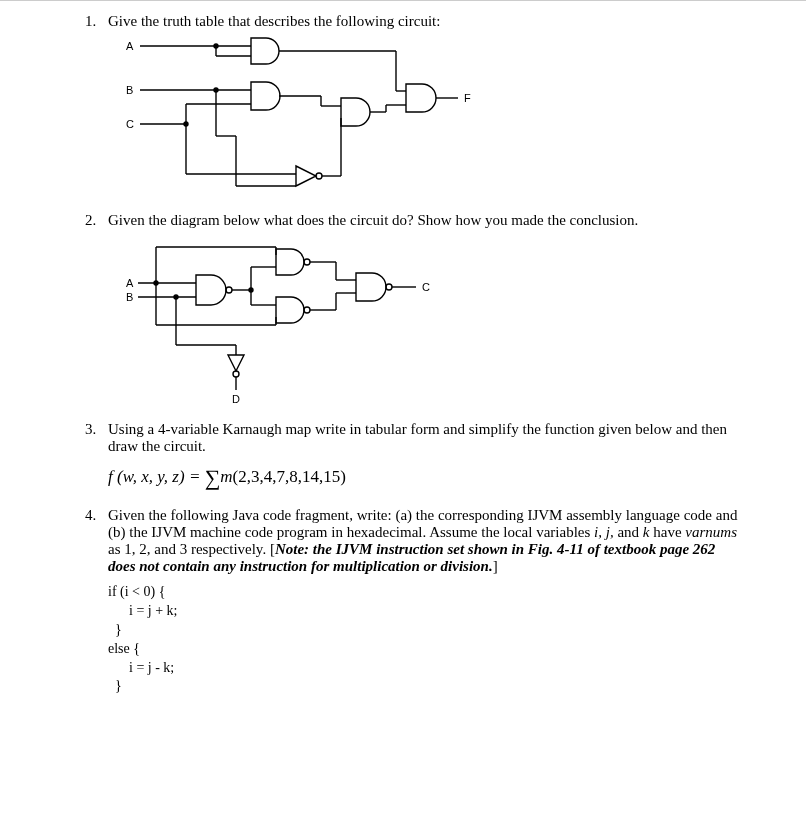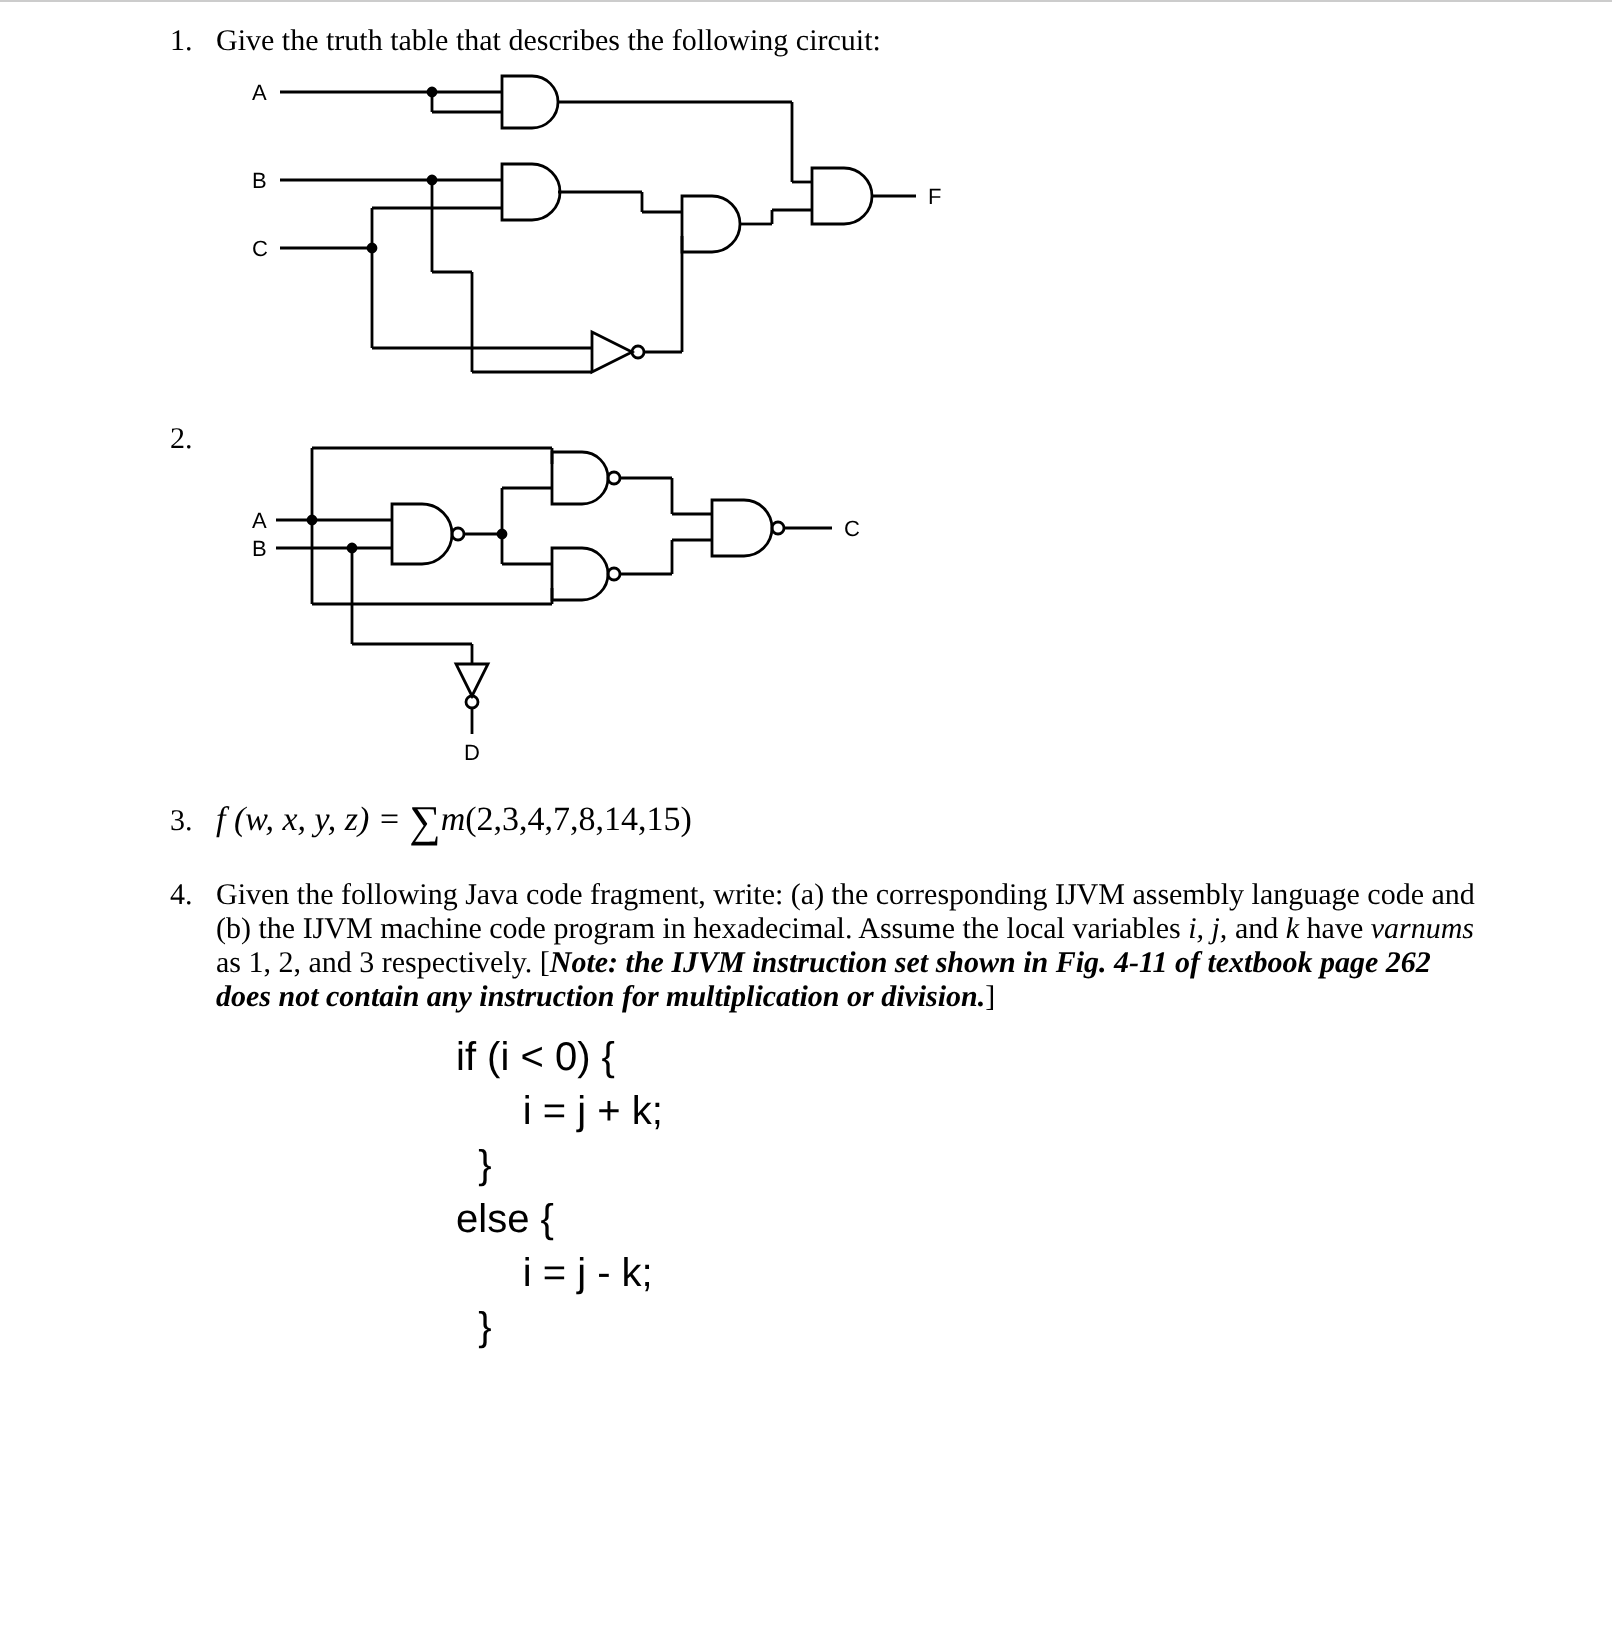--- a/index.html
+++ b/index.html
@@ -34,24 +34,23 @@
     margin: 4px 0 8px 18px;
   }
   svg { display: block; }
   .equation {
     font-size: 17px;
     margin: 10px 0;
     font-family: "Times New Roman", serif;
   }
   .italic { font-style: italic; }
   .code-block {
-    font-family: Liberation Sans, sans-serif;
-    font-size: 20px;
+    font-family: Liberation Serif, serif;
+    font-size: 14px;
     white-space: pre;
-    margin-left: 120px;
     margin-top: 8px;
     line-height: 1.35;
   }
   .note { font-style: italic; font-weight: bold; }
 </style>
 </head>
 <body>
 
 <div class="page">
 <ol class="problems">
@@ -107,20 +106,21 @@
       <line x1="260" y1="69" x2="280" y2="69"></line>
 
       <path d="M280 48 L296 48 A14 14 0 0 1 296 76 L280 76 Z"></path>
       <line x1="310" y1="62" x2="332" y2="62"></line>
       <text x="338" y="66" fill="#000" stroke="none">F</text>
     </svg>
   </div>
 </li>
 
 <li>
+  <div class="prompt">Given the diagram below what does the circuit do? Show how you made the conclusion.</div>
   <div class="circuit-box">
     <svg width="330" height="170" viewBox="0 0 330 170" stroke="#000" stroke-width="1.4" fill="none" font-family="Arial" font-size="11">
 
       <text x="0" y="52" fill="#000" stroke="none">A</text>
       <line x1="12" y1="48" x2="70" y2="48"></line>
       <text x="0" y="66" fill="#000" stroke="none">B</text>
       <line x1="12" y1="62" x2="70" y2="62"></line>
 
       <circle cx="30" cy="48" r="2" fill="#000"></circle>
       <line x1="30" y1="12" x2="30" y2="90"></line>
@@ -163,20 +163,21 @@
       <line x1="110" y1="110" x2="110" y2="120"></line>
       <path d="M102 120 L118 120 L110 136 Z"></path>
       <circle cx="110" cy="139" r="3"></circle>
       <line x1="110" y1="142" x2="110" y2="155"></line>
       <text x="106" y="168" fill="#000" stroke="none">D</text>
     </svg>
   </div>
 </li>
 
 <li>
+  <div class="prompt">Using a 4-variable Karnaugh map write in tabular form and simplify the function given below and then draw the circuit.</div>
   <div class="equation">
     <span class="italic">f (w, x, y, z) = </span><span style="font-size:22px;vertical-align:-3px">∑</span><span class="italic">m</span><span>(2,3,4,7,8,14,15)</span>
   </div>
 </li>
 
 <li>
   <div class="prompt">
     <span>Given the following Java code fragment, write: (a) the corresponding IJVM assembly language code and (b) the IJVM machine code program in hexadecimal.  Assume the local variables </span><span class="italic">i, j,</span><span> and </span><span class="italic">k</span><span> have </span><span class="italic">varnums</span><span> as 1, 2, and 3 respectively.  [</span><span class="note">Note: the IJVM instruction set shown in Fig. 4-11 of textbook page 262 does not contain any instruction for multiplication or division.</span><span>]</span>
   </div>
   <div class="code-block">if (i &lt; 0) {

